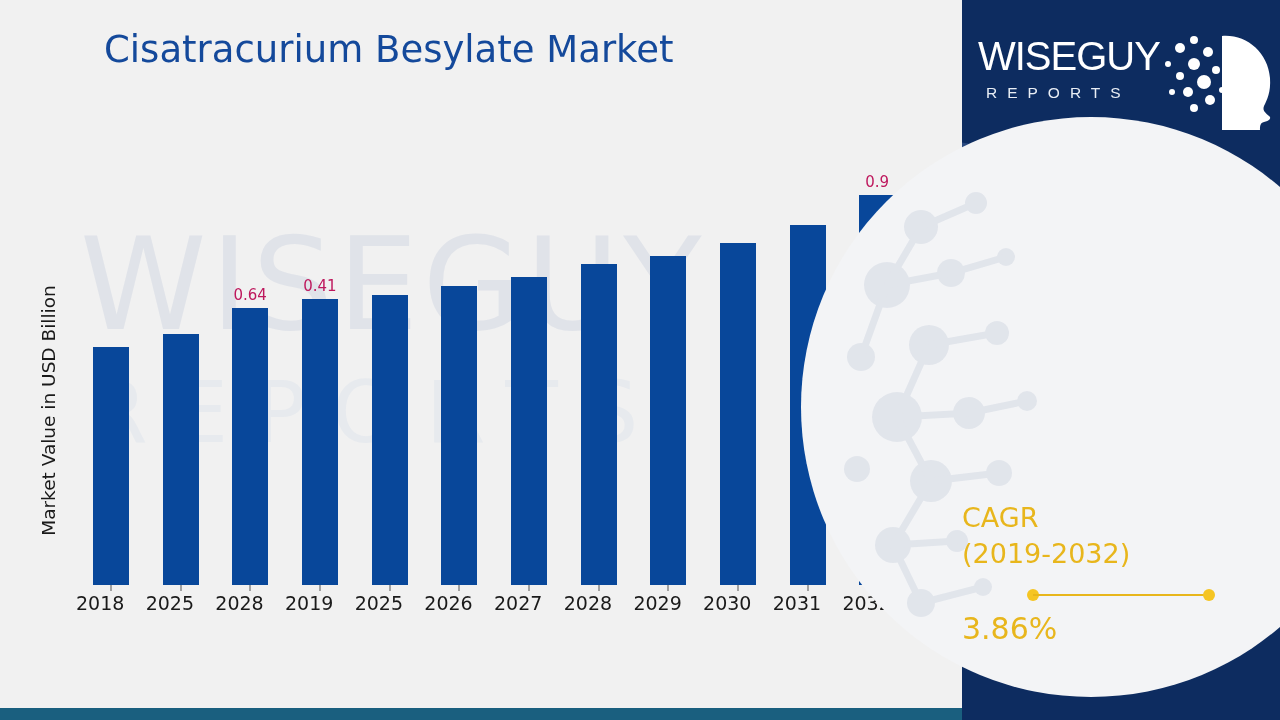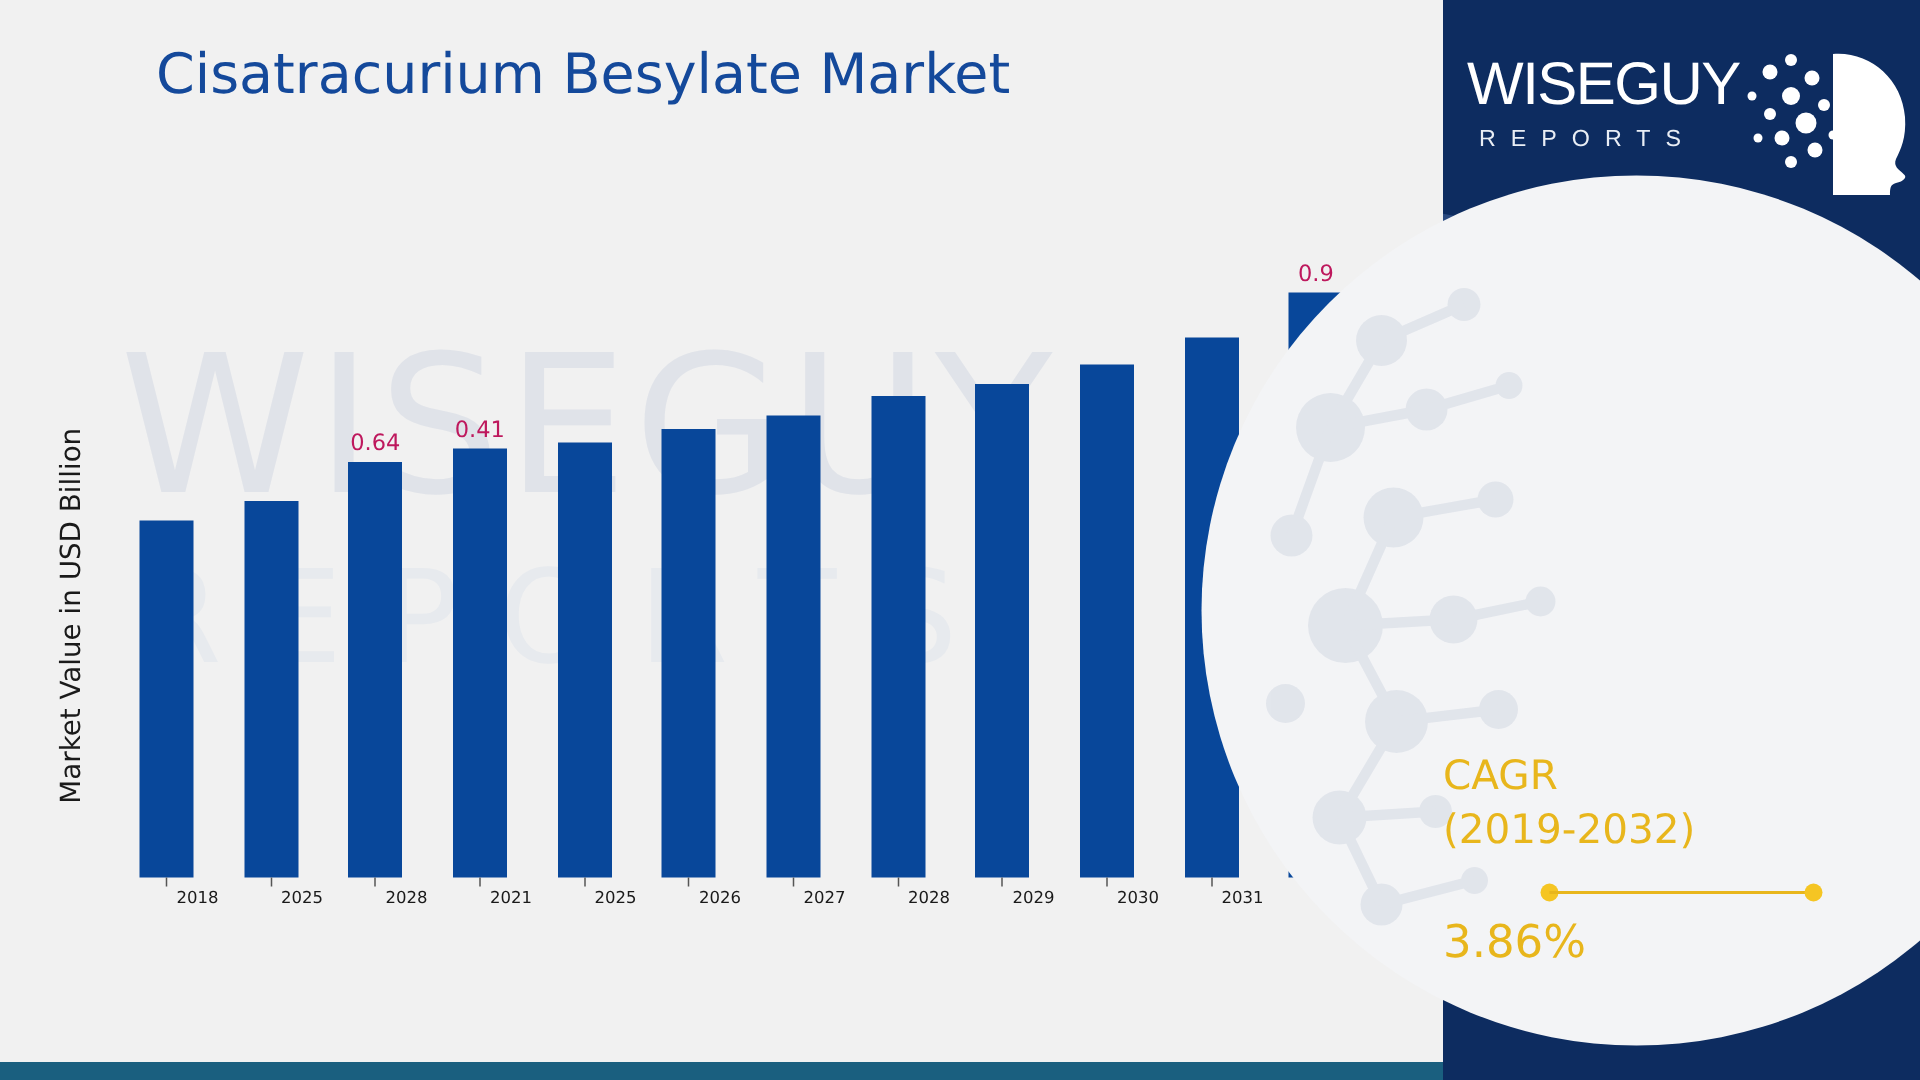--- a/index.html
+++ b/index.html
@@ -132,22 +132,22 @@
   }
   .xticklabels {
     position: absolute;
     left: 76px;
     top: 592px;
     width: 836px;
     display: flex;
   }
   .xticklabels .xt {
     flex: 1 1 0;
-    text-align: right;
-    font-size: 11px;
+    text-align: left;
+    font-size: 19px;
     color: #1a1a1a;
   }
 
   
   .big-circle {
     position: absolute;
     left: 801px;
     top: 117px;
     width: 580px;
     height: 580px;
@@ -366,21 +366,21 @@
             <div class="bar" style="height: 390px; background: rgb(8, 71, 154);"></div>
             <div class="tick"></div>
           </div>
         </div>
     </div>
 
     <div class="xticklabels" id="xtick-container">
         <div class="xt">2018</div>
         <div class="xt">2025</div>
         <div class="xt">2028</div>
-        <div class="xt">2021</div>
+        <div class="xt">2019</div>
         <div class="xt">2025</div>
         <div class="xt">2026</div>
         <div class="xt">2027</div>
         <div class="xt">2028</div>
         <div class="xt">2029</div>
         <div class="xt">2030</div>
         <div class="xt">2031</div>
         <div class="xt">2032</div>
       </div>
 

